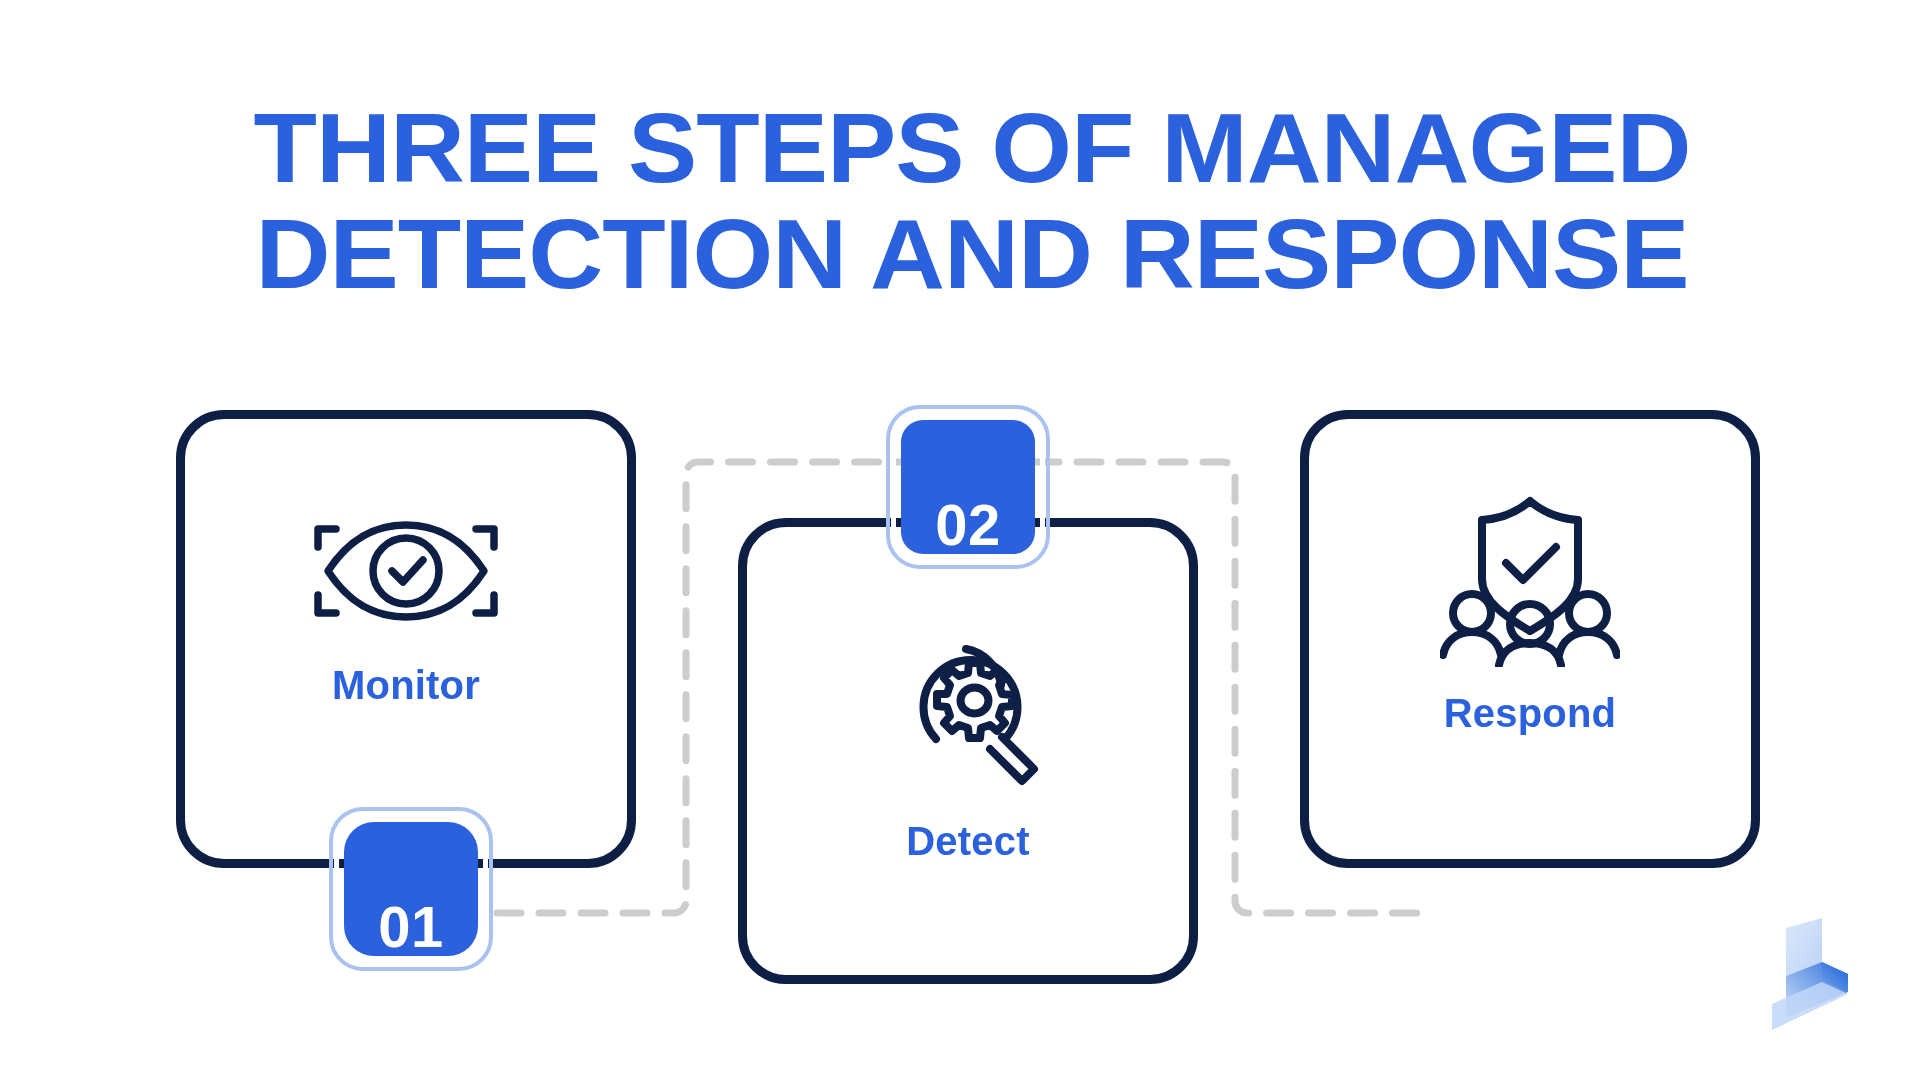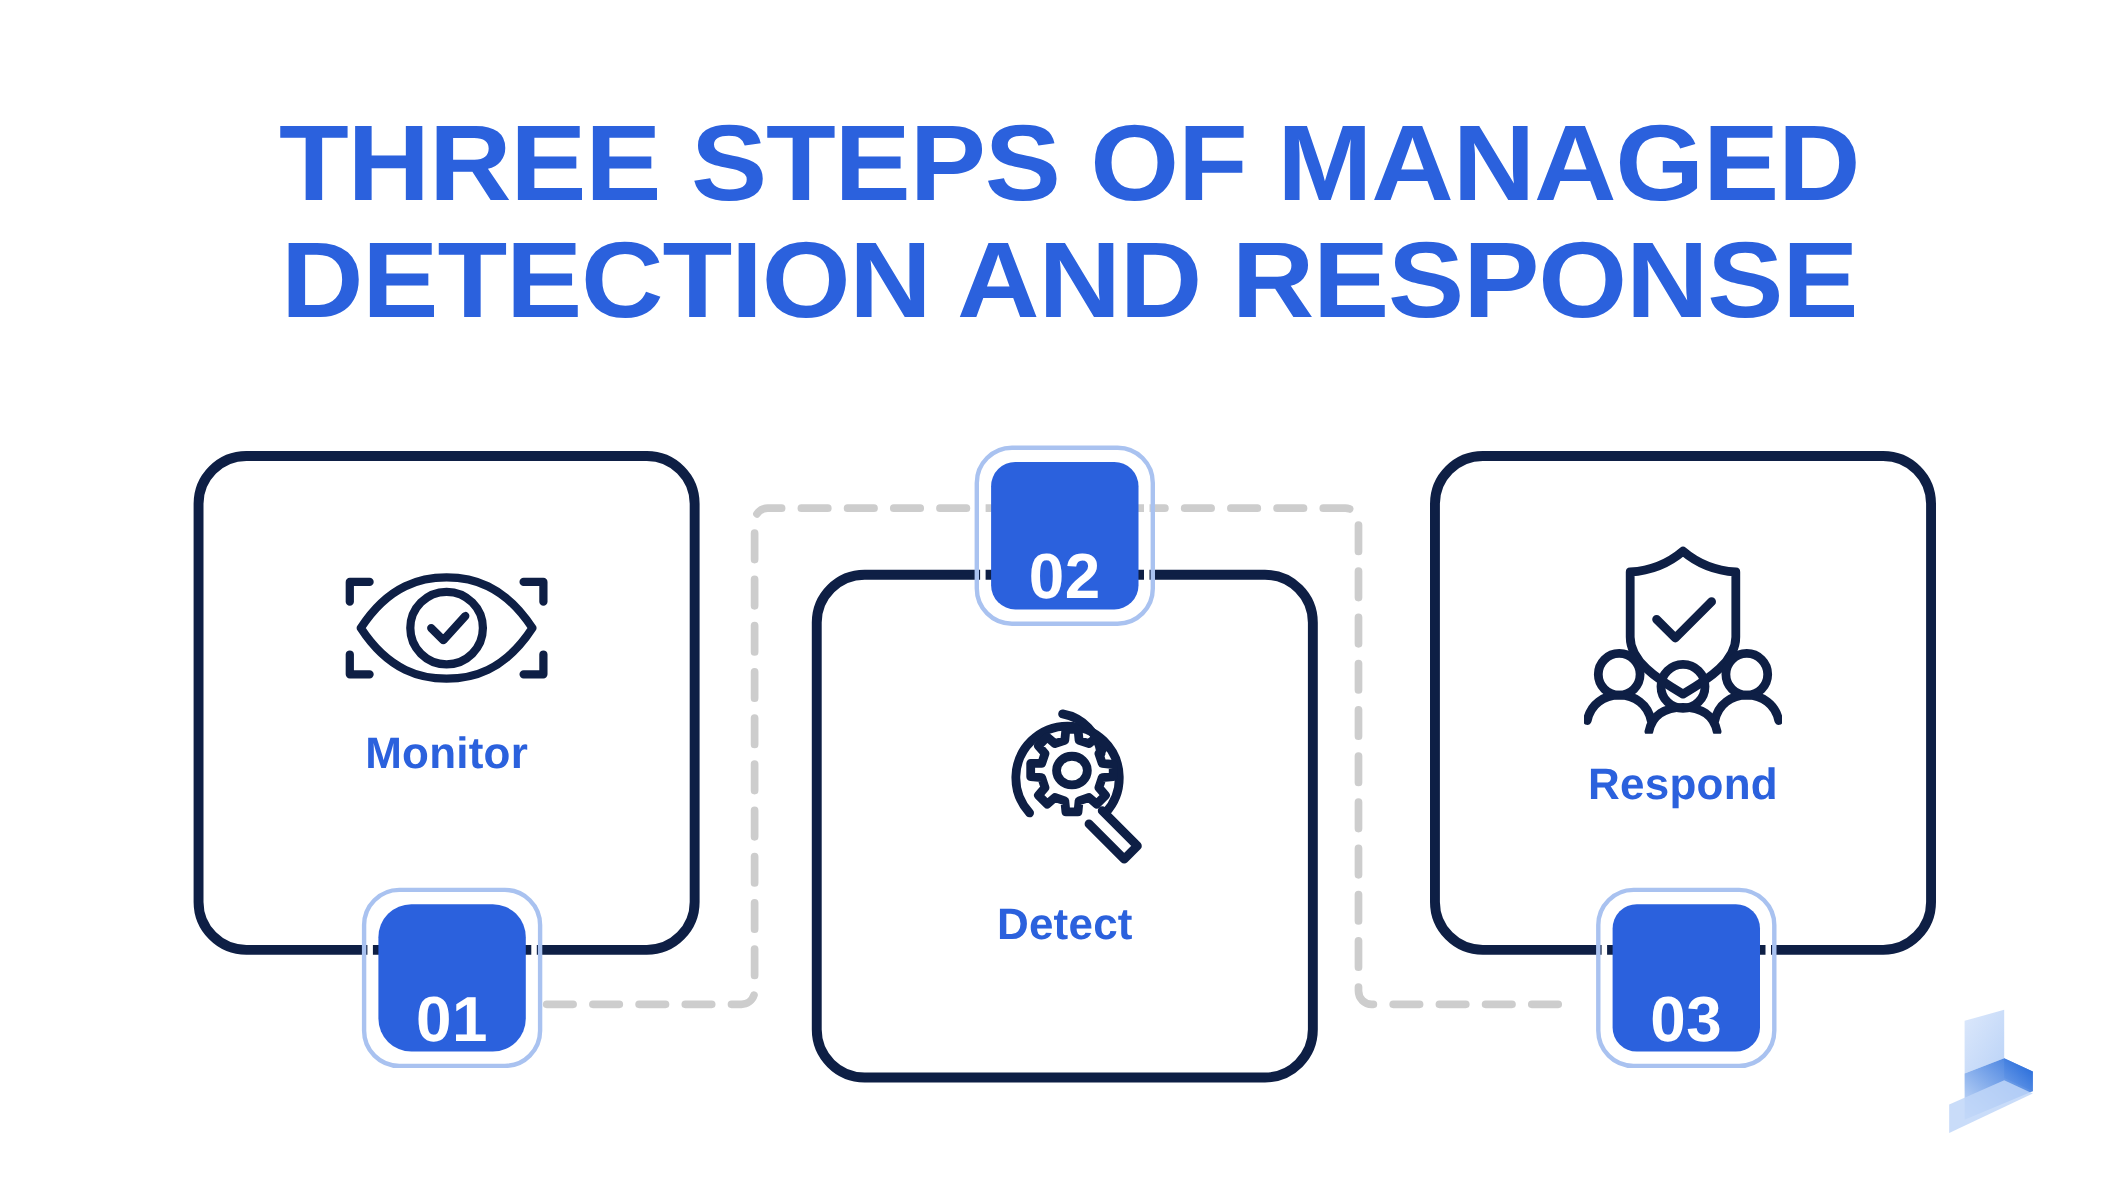--- a/index.html
+++ b/index.html
@@ -244,23 +244,20 @@
       </svg>
       <div class="card-label">Detect</div>
     </div>
   </div>
 
   <div class="badge" id="badge-01">
     <span>01</span>
   </div>
   <div class="badge" id="badge-02">
     <span>02</span>
-  </div>
-  <div class="badge" id="badge-03">
-    <span>03</span>
   </div>
 
   <svg id="brand-logo" viewBox="0 0 118 132" fill="none" aria-hidden="true">
     <defs>
       <linearGradient id="lgTop" x1="0" y1="0" x2="1" y2="1">
         <stop offset="0" stop-color="#DCE8FB"></stop>
         <stop offset="1" stop-color="#BBD3F7"></stop>
       </linearGradient>
       <linearGradient id="lgMid" x1="1" y1="0" x2="0" y2="1">
         <stop offset="0" stop-color="#2F6FE0"></stop>

